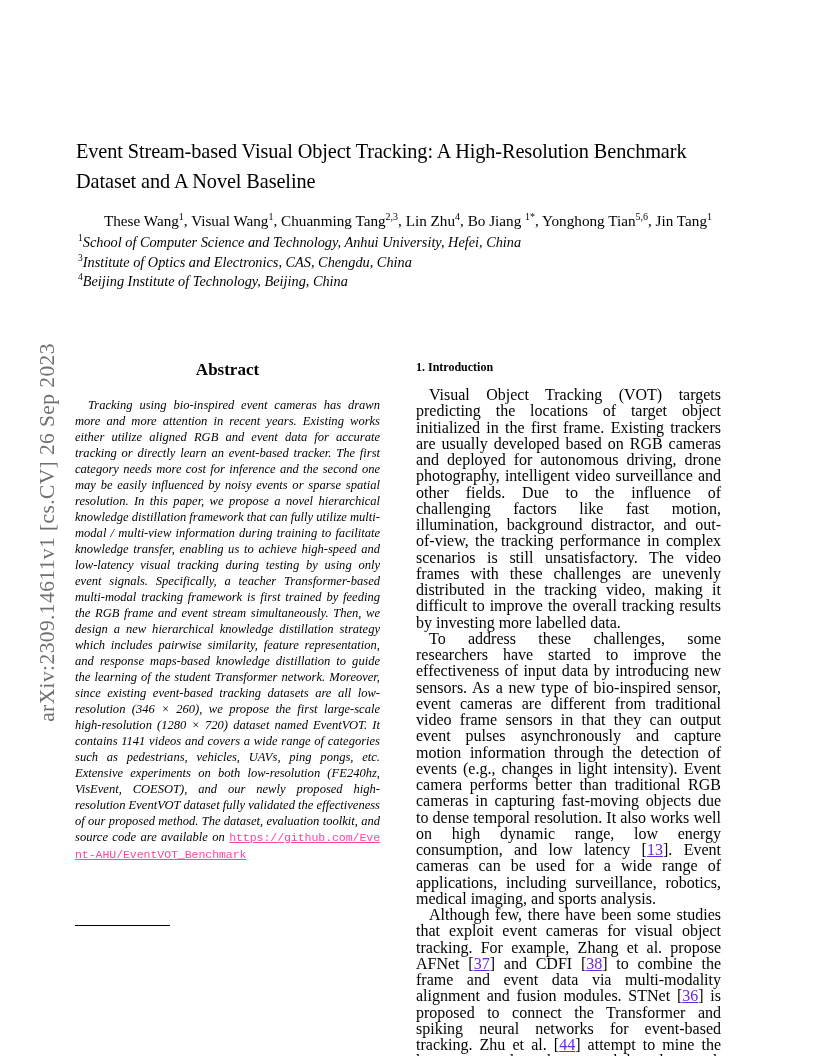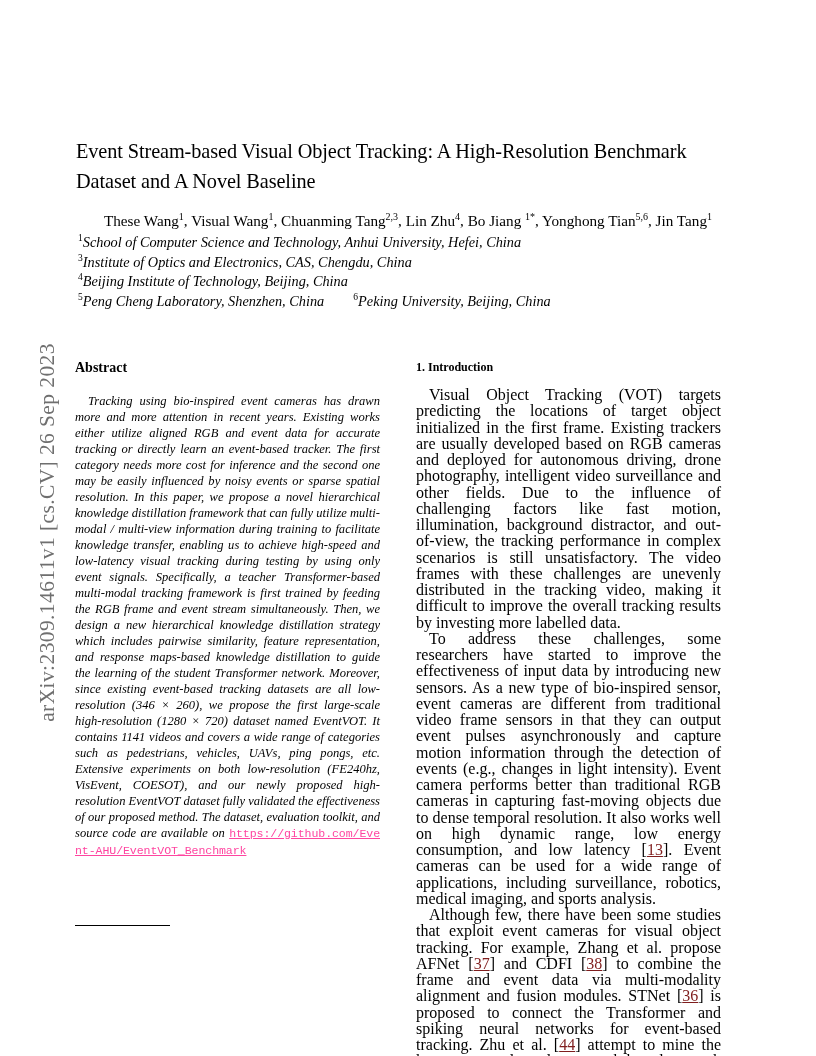--- a/index.html
+++ b/index.html
@@ -79,22 +79,22 @@
   
   .col {
     position: absolute;
     top: 360px;
     width: 305px;
   }
   .col-left  { left: 75px; }
   .col-right { left: 416px; }
 
   .sec-head-center {
-    text-align: left;
-    font-size: 14px;
+    text-align: center;
+    font-size: 17px;
     font-weight: bold;
     margin: 0 0 17px 0;
   }
   .sec-head {
     font-size: 12px;
     font-weight: bold;
     margin: 0 0 12px 0;
   }
 
   .abstract-body {
@@ -116,21 +116,21 @@
   .body-text p { margin: 0 0 0 0; text-indent: 13px; }
 
   .url {
     font-family: "Liberation Mono", monospace;
     font-style: normal;
     font-size: 11.6px;
     color: #ff45a0;
     letter-spacing: -0.1px;
     word-break: break-all;
   }
-  .cite { color: #7f1d1d; }
+  .cite { color: #6d28d9; }
 
   
   .footnote-wrap {
     position: absolute;
     left: 75px;
     top: 925px;
     width: 305px;
   }
   .footnote-rule {
     width: 95px;
@@ -165,25 +165,20 @@
     <span><span>Lin Zhu</span><sup>4</sup></span>,
     <span><span>Bo Jiang</span> <sup>1*</sup></span>,
     <span><span>Yonghong Tian</span><sup>5,6</sup></span>,
     <span><span>Jin Tang</span><sup>1</sup></span>
   </div>
 
   <div class="affils">
     <div><sup>1</sup><span>School of Computer Science and Technology, Anhui University, Hefei, China</span></div>
     <div><sup>3</sup><span>Institute of Optics and Electronics, CAS, Chengdu, China</span></div>
     <div><sup>4</sup><span>Beijing Institute of Technology, Beijing, China</span></div>
-    <div>
-      <span class="affil-pair"><sup>5</sup><span>Peng Cheng Laboratory, Shenzhen, China</span></span>
-      <span class="affil-gap"></span>
-      <span class="affil-pair"><sup>6</sup><span>Peking University, Beijing, China</span></span>
-    </div>
   </div>
 
   <div class="col col-left">
     <div class="sec-head-center">Abstract</div>
     <div class="abstract-body">
       <p><span>Tracking using bio-inspired event cameras has drawn more and more attention in recent years. Existing works either utilize aligned RGB and event data for accurate tracking or directly learn an event-based tracker. The first category needs more cost for inference and the second one may be easily influenced by noisy events or sparse spatial resolution. In this paper, we propose a novel hierarchical knowledge distillation framework that can fully utilize multi-modal / multi-view information during training to facilitate knowledge transfer, enabling us to achieve high-speed and low-latency visual tracking during testing by using only event signals. Specifically, a teacher Transformer-based multi-modal tracking framework is first trained by feeding the RGB frame and event stream simultaneously. Then, we design a new hierarchical knowledge distillation strategy which includes pairwise similarity, feature representation, and response maps-based knowledge distillation to guide the learning of the student Transformer network. Moreover, since existing event-based tracking datasets are all low-resolution (346 × 260), we propose the first large-scale high-resolution (1280 × 720) dataset named EventVOT. It contains 1141 videos and covers a wide range of categories such as pedestrians, vehicles, UAVs, ping pongs, etc. Extensive experiments on both low-resolution (FE240hz, VisEvent, COESOT), and our newly proposed high-resolution EventVOT dataset fully validated the effectiveness of our proposed method. The dataset, evaluation toolkit, and source code are available on </span><a class="url" href="#">https://github.com/Event-AHU/EventVOT_Benchmark</a></p>
     </div>
   </div>
 
   <div class="col col-right">

